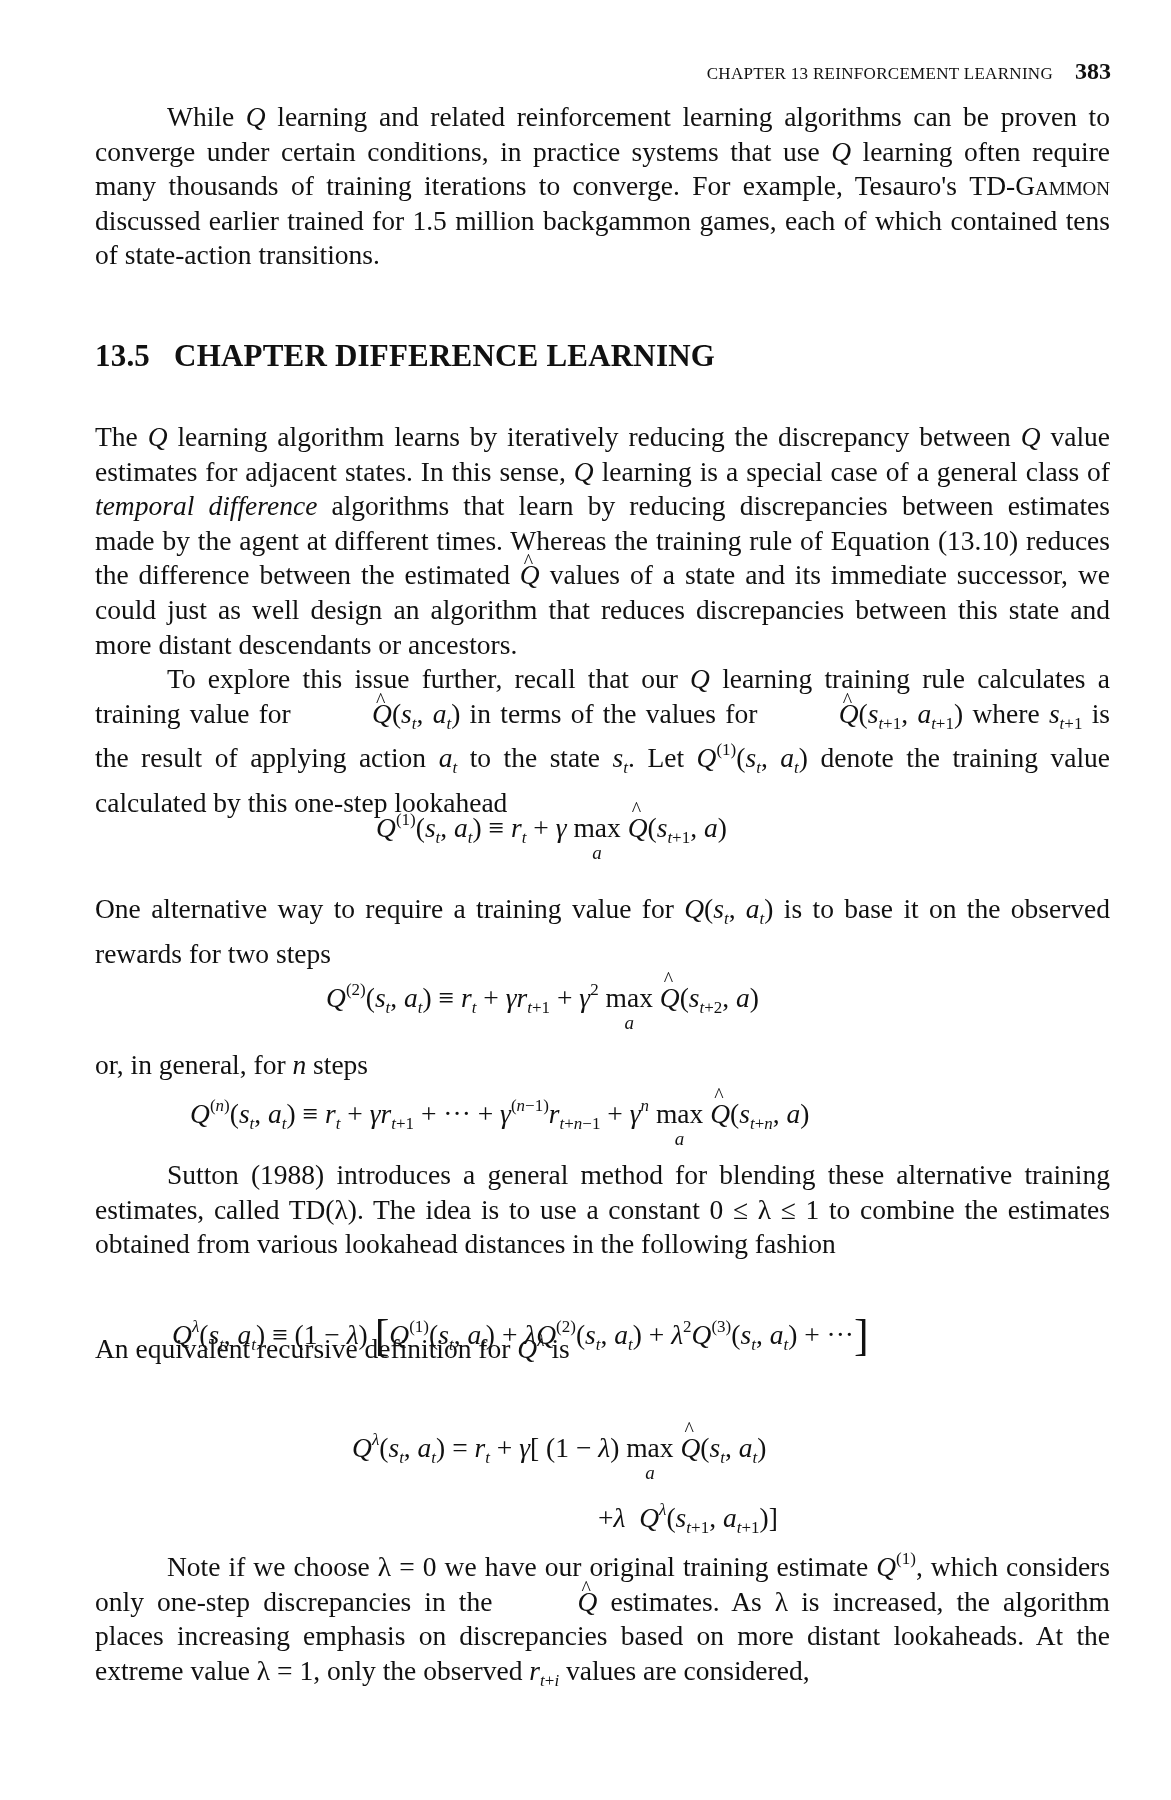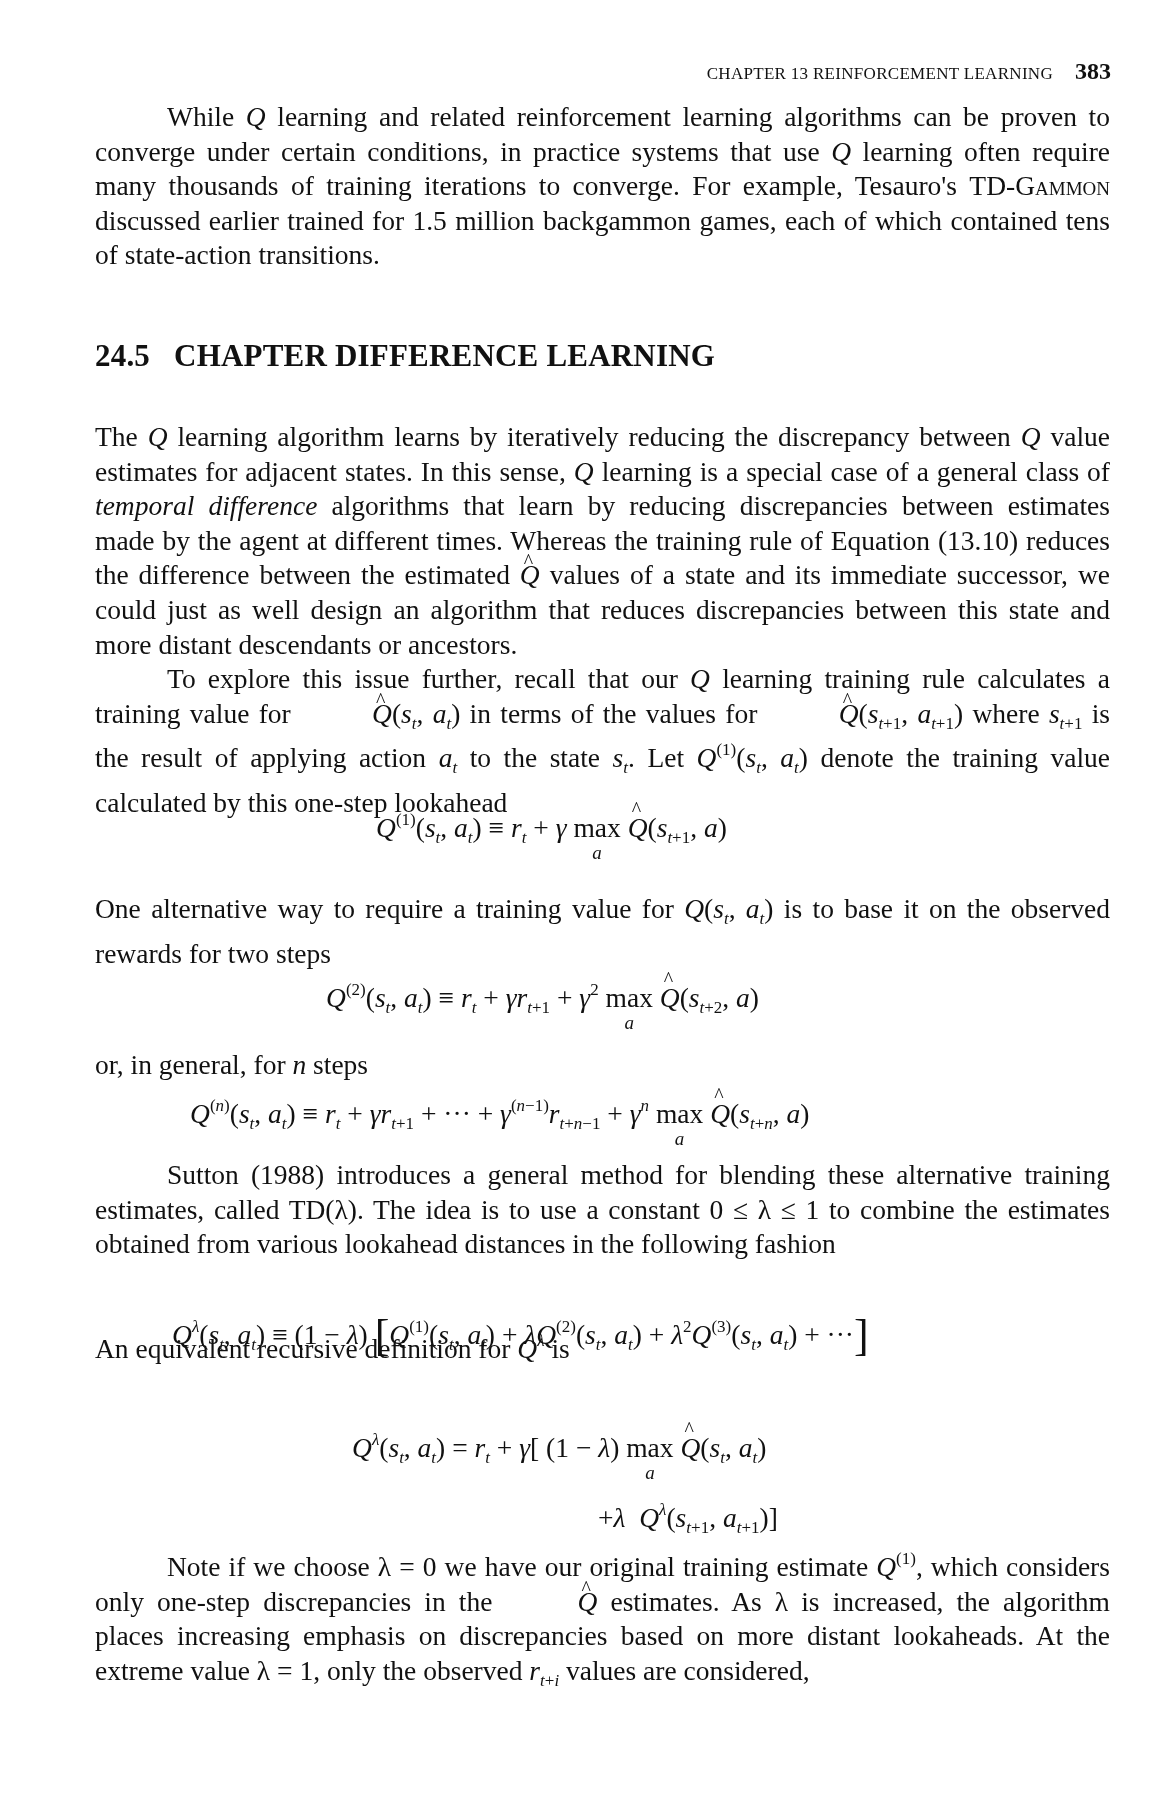--- a/index.html
+++ b/index.html
@@ -34,21 +34,21 @@
   <div class="running-head">
     <span class="title">CHAPTER 13 REINFORCEMENT LEARNING</span>
     <span class="num">383</span>
   </div>
 
   <div class="text" style="top:100px;">
     <p class="indent"><span>While </span><i class="m">Q</i><span> learning and related reinforcement learning algorithms can be proven to converge under certain conditions, in practice systems that use </span><i class="m">Q</i><span> learning often require many thousands of training iterations to converge. For example, Tesauro's </span><span class="sc">TD-Gammon</span><span> discussed earlier trained for 1.5 million backgammon games, each of which contained tens of state-action transitions.</span></p>
   </div>
 
   <h2>
-    <span class="secnum">24.5</span><span>CHAPTER DIFFERENCE LEARNING</span>
+    <span class="secnum">13.5</span><span>CHAPTER DIFFERENCE LEARNING</span>
   </h2>
 
   <div class="text" style="top:345px; margin-top:0;">
     <p style="margin-top:0; padding-top:0; position:relative; top:0;">
         <span style="display:block;height:0"></span>
       </p>
   </div>
   <div class="text" style="top:342px;">
     <p style="padding-top:0;"></p>
   </div>

